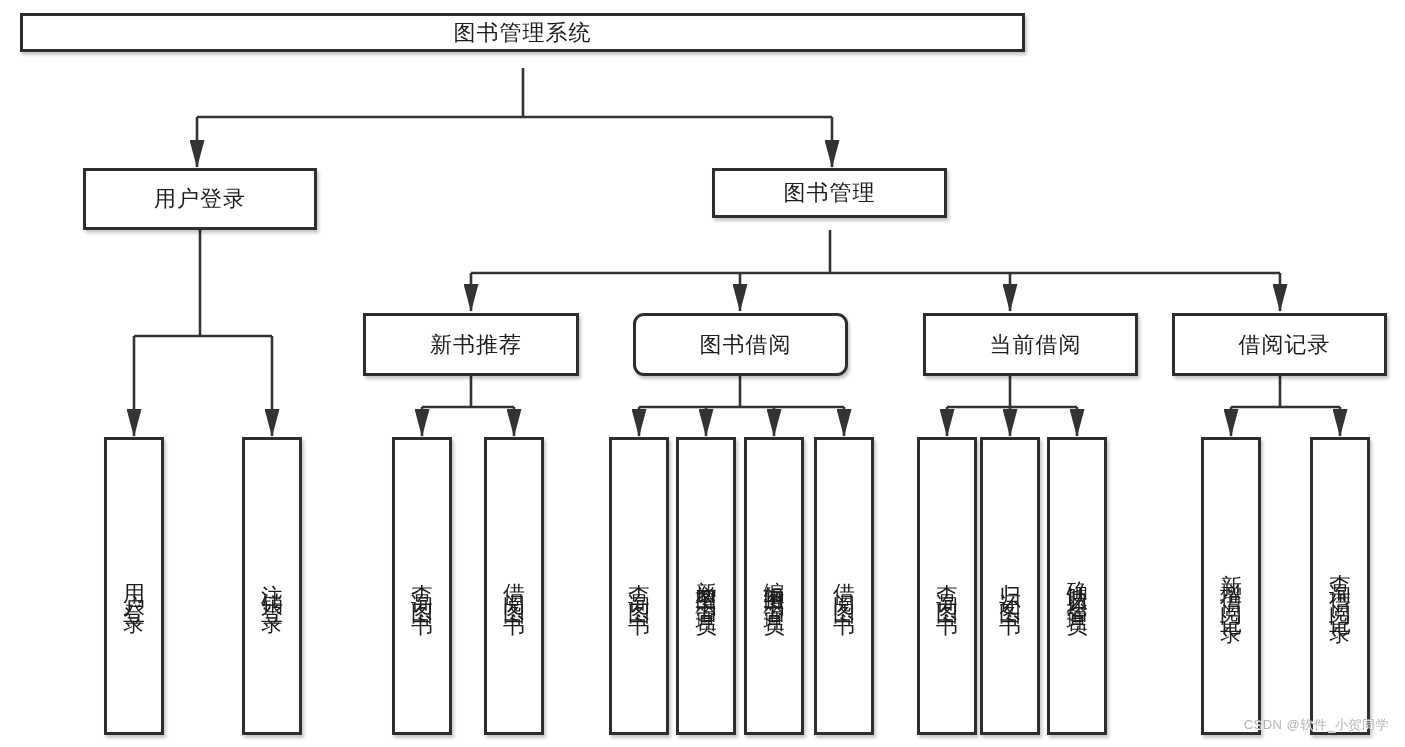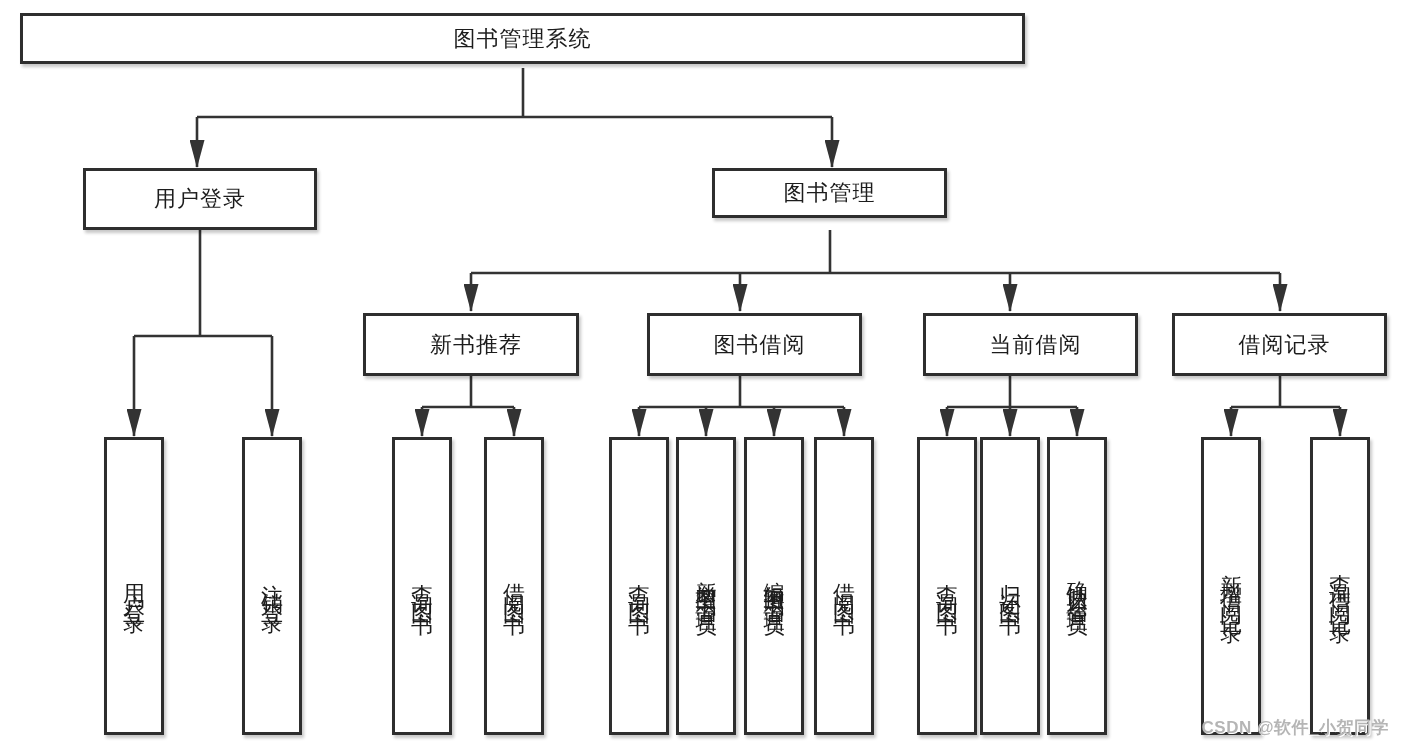--- a/index.html
+++ b/index.html
@@ -29,26 +29,26 @@
     border: 3px solid #2e2e2e;
     box-shadow: 2px 3px 3px rgba(0,0,0,0.22);
     display: flex;
     align-items: center;
     justify-content: center;
     font-size: 22px;
     letter-spacing: 1px;
     z-index: 1;
     white-space: nowrap;
   }
-  .node--root   { left: 20px;   top: 13px;  width: 1005px; height: 51px; }
+  .node--root   { left: 20px;   top: 13px;  width: 1005px; height: 39px; }
   .node--l1a    { left: 83px;   top: 168px; width: 234px;  height: 62px; }
   .node--l1b    { left: 712px;  top: 168px; width: 235px;  height: 50px; }
   .node--l2     { top: 313px; height: 63px; width: 215px; padding-left: 10px; }
   .node--l2a    { left: 363px; width: 216px; }
-  .node--l2b    { left: 647px; }
+  .node--l2b    { left: 633px; border-radius: 11px; }
   .node--l2c    { left: 903px; margin-left: 20px; }
   .node--l2d    { left: 1172px; }
   .leaf {
     position: absolute;
     box-sizing: border-box;
     top: 437px;
     width: 60px;
     height: 298px;
     background: #ffffff;
     border: 3px solid #2e2e2e;
@@ -75,25 +75,24 @@
   .leaf--p9  { left: 917px; }
   .leaf--p10 { left: 980px; }
   .leaf--p11 { left: 1047px; }
   .leaf--p12 { left: 1201px; }
   .leaf--p13 { left: 1310px; }
   .watermark {
     position: absolute;
     right: 16px;
     top: 716px;
     z-index: 2;
-    font-size: 17px;
+    font-size: 13px;
     color: #b5b5b5;
     text-shadow: 1px 1px 0 #ffffff;
     letter-spacing: 0.5px;
-    font-weight: bold;
   }
 </style>
 </head>
 <body>
 
 <div id="canvas">
 
   <svg id="connectors" viewBox="0 0 1405 747" xmlns="http://www.w3.org/2000/svg" aria-hidden="true">
     <defs>
       <marker id="arrow" viewBox="0 0 28 15" refX="27" refY="7.5" markerWidth="28" markerHeight="15" markerUnits="userSpaceOnUse" orient="auto">

